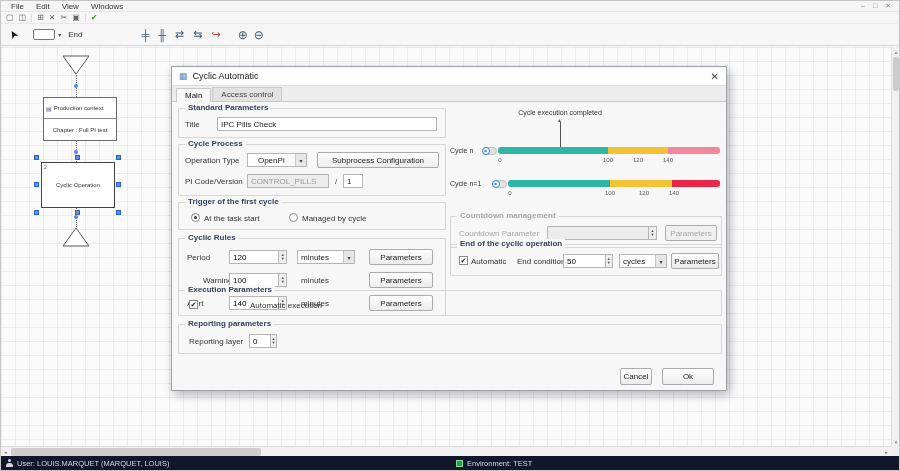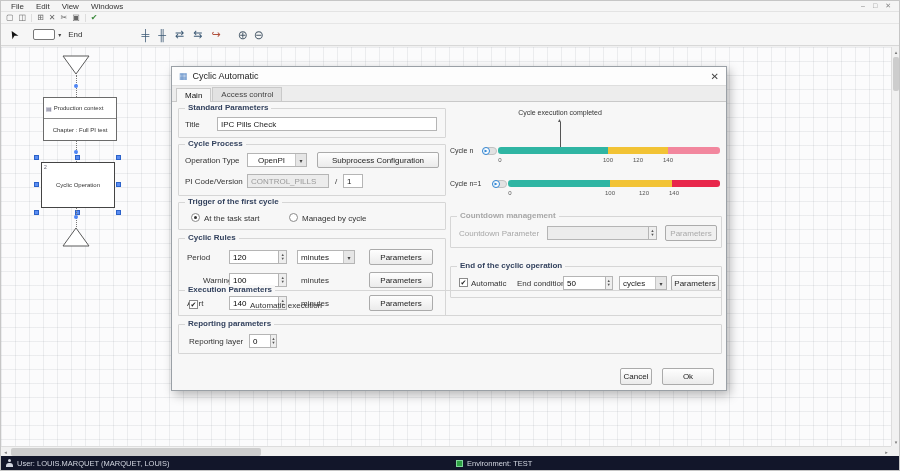--- a/index.html
+++ b/index.html
@@ -317,21 +317,21 @@
         <span class="spinwrap dis" style="left:96px; top:9px; width:110px;">
           <input disabled="" value="" style="">
           <span class="spinbtns">
               <span>▲</span>
               <span>▼</span>
             </span>
         </span>
         <button class="btn dis" style="left:214px; top:8px; width:52px;">Parameters</button>
       </div>
 
-      <div class="gb" style="left:278px; top:164px; width:272px; height:32px;text-decoration:underline;">
+      <div class="gb" style="left:278px; top:142px; width:272px; height:32px;text-decoration:underline;">
         <span class="gb-legend">End of the cyclic operation</span>
         <span class="cb" style="left:8px; top:11px;">
             <span class="check">✔</span>
           </span>
         <span class="lbl" style="left:20px; top:12px;">Automatic</span>
         <span class="lbl" style="left:66px; top:12px;">End condition</span>
         <span class="spinwrap" style="left:112px; top:9px; width:50px;">
           <input value="50" style="">
           <span class="spinbtns">
               <span>▲</span>

